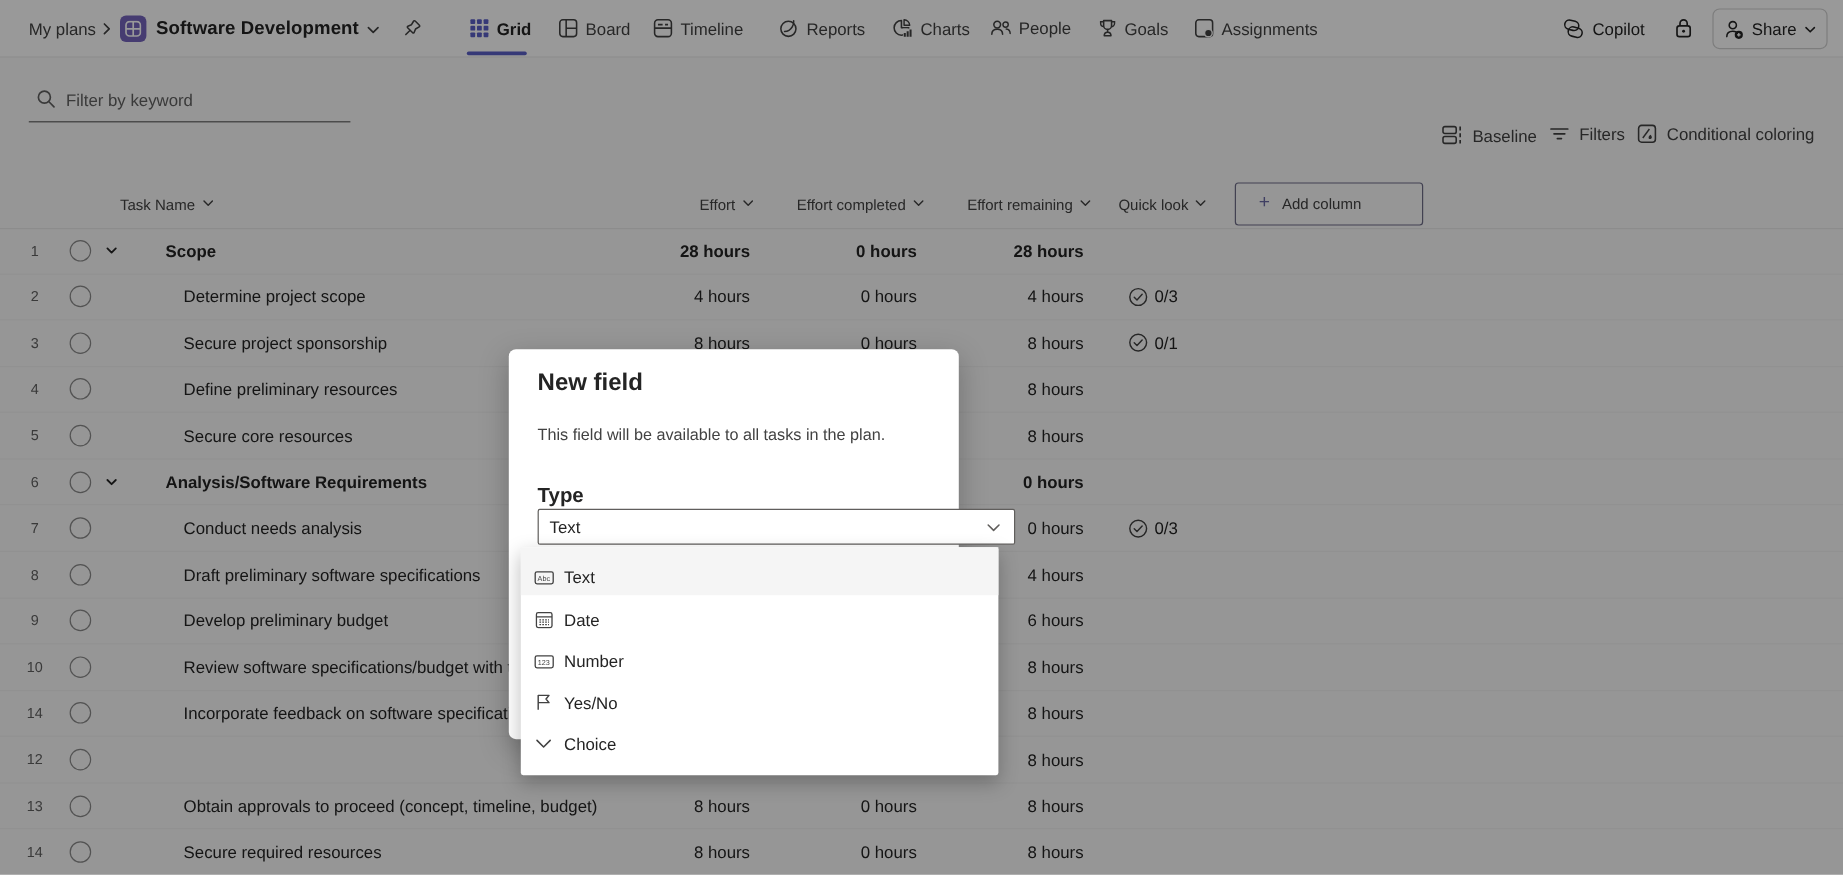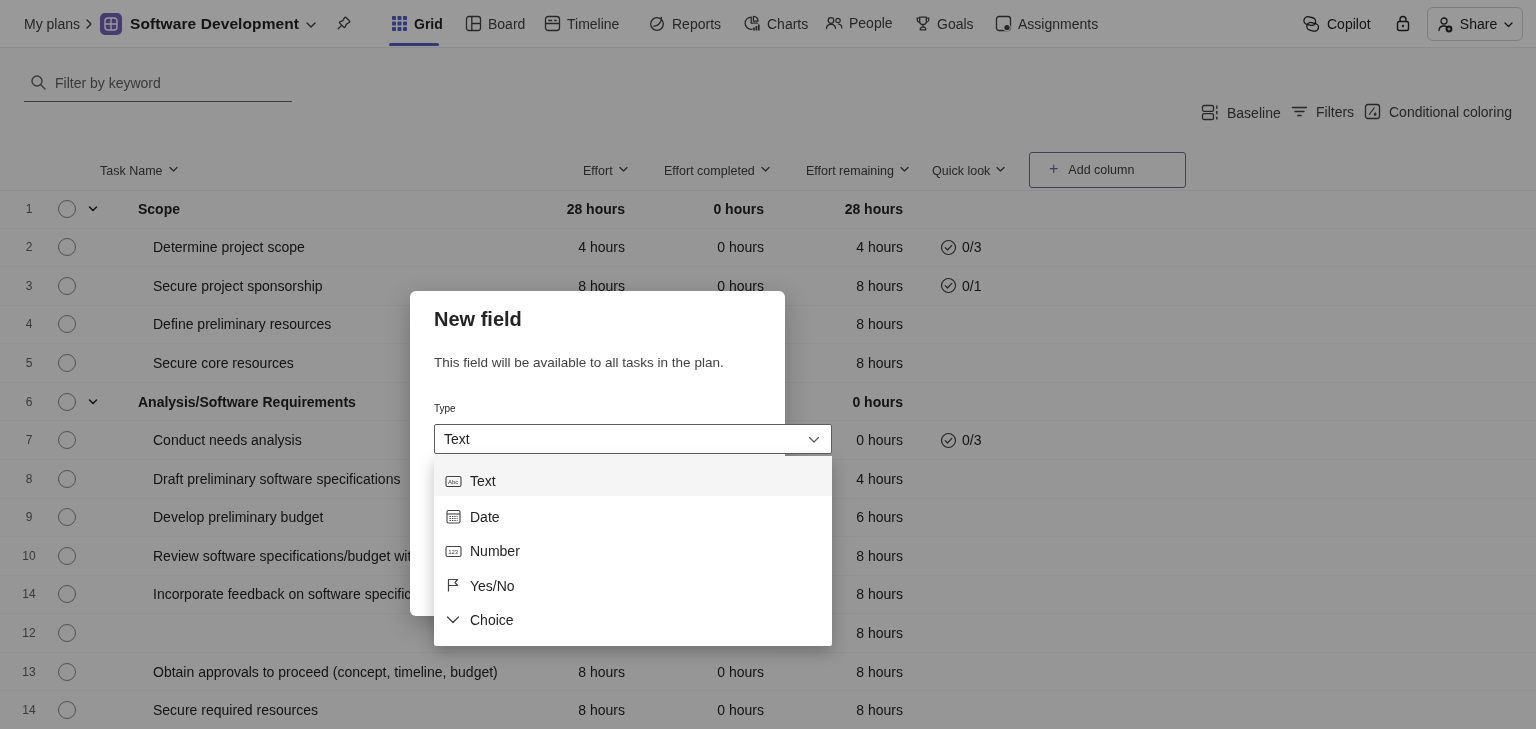--- a/index.html
+++ b/index.html
@@ -43,24 +43,24 @@
 .row.parent .name { left:102px; font-weight:700; }
 .row .c1,.row .c2,.row .c3 { position:absolute; top:0; height:100%; display:flex; align-items:center; justify-content:flex-end; }
 .row .c1 { left:500px; width:125px; }
 .row .c2 { left:625px; width:139px; }
 .row .c3 { left:764px; width:139px; }
 .row.parent .c1,.row.parent .c2,.row.parent .c3 { font-weight:700; }
 .row .ql { position:absolute; left:940px; top:0; height:100%; display:flex; align-items:center; gap:5px; }
 
 
 .overlay { position:absolute; left:0; top:0; width:1536px; height:729px; background:rgba(0,0,0,0.4); z-index:10; }
-.modal { position:absolute; left:410px; top:291px; width:375px; height:325px; background:#fff; border-radius:6px; box-shadow:0 8px 24px rgba(0,0,0,0.25); z-index:11; }
+.modal { position:absolute; left:424px; top:291px; width:375px; height:325px; background:#fff; border-radius:6px; box-shadow:0 8px 24px rgba(0,0,0,0.25); z-index:11; }
 .mtitle { position:absolute; left:24px; top:17px; font-size:20px; font-weight:600; color:#242424; }
 .mdesc { position:absolute; left:24px; top:64px; font-size:13.5px; color:#424242; }
-.mlabel { position:absolute; left:24px; top:112px; font-size:10px; font-weight:400; color:#242424; }
+.mlabel { position:absolute; left:24px; top:112px; font-size:17px; font-weight:700; color:#242424; }
 .mselect { position:absolute; left:24px; top:133px; width:398px; height:30px; border:1px solid #605e5c; border-radius:2px; background:#fff; }
 .mselect .val { position:absolute; left:9px; top:6px; font-size:14px; color:#242424; }
 .mselect .sch { position:absolute; right:10px; top:9px; }
 .dropdown { position:absolute; left:434px; top:456px; width:398px; height:190px; background:#fff; border-radius:2px; box-shadow:0 6px 16px rgba(0,0,0,0.25); z-index:12; }
 .opt { position:relative; height:34.5px; display:flex; align-items:center; font-size:14px; color:#242424; }
 .opt.hl { height:40px; padding-top:10px; }
 .opt.hl + .opt { margin-top:3.5px; }
 .opt.hl { background:#f5f5f5; }
 .opt .oicon { position:absolute; left:9px; width:20px; display:flex; justify-content:center; color:#424242; }
 .opt .olabel { position:absolute; left:36px; }

